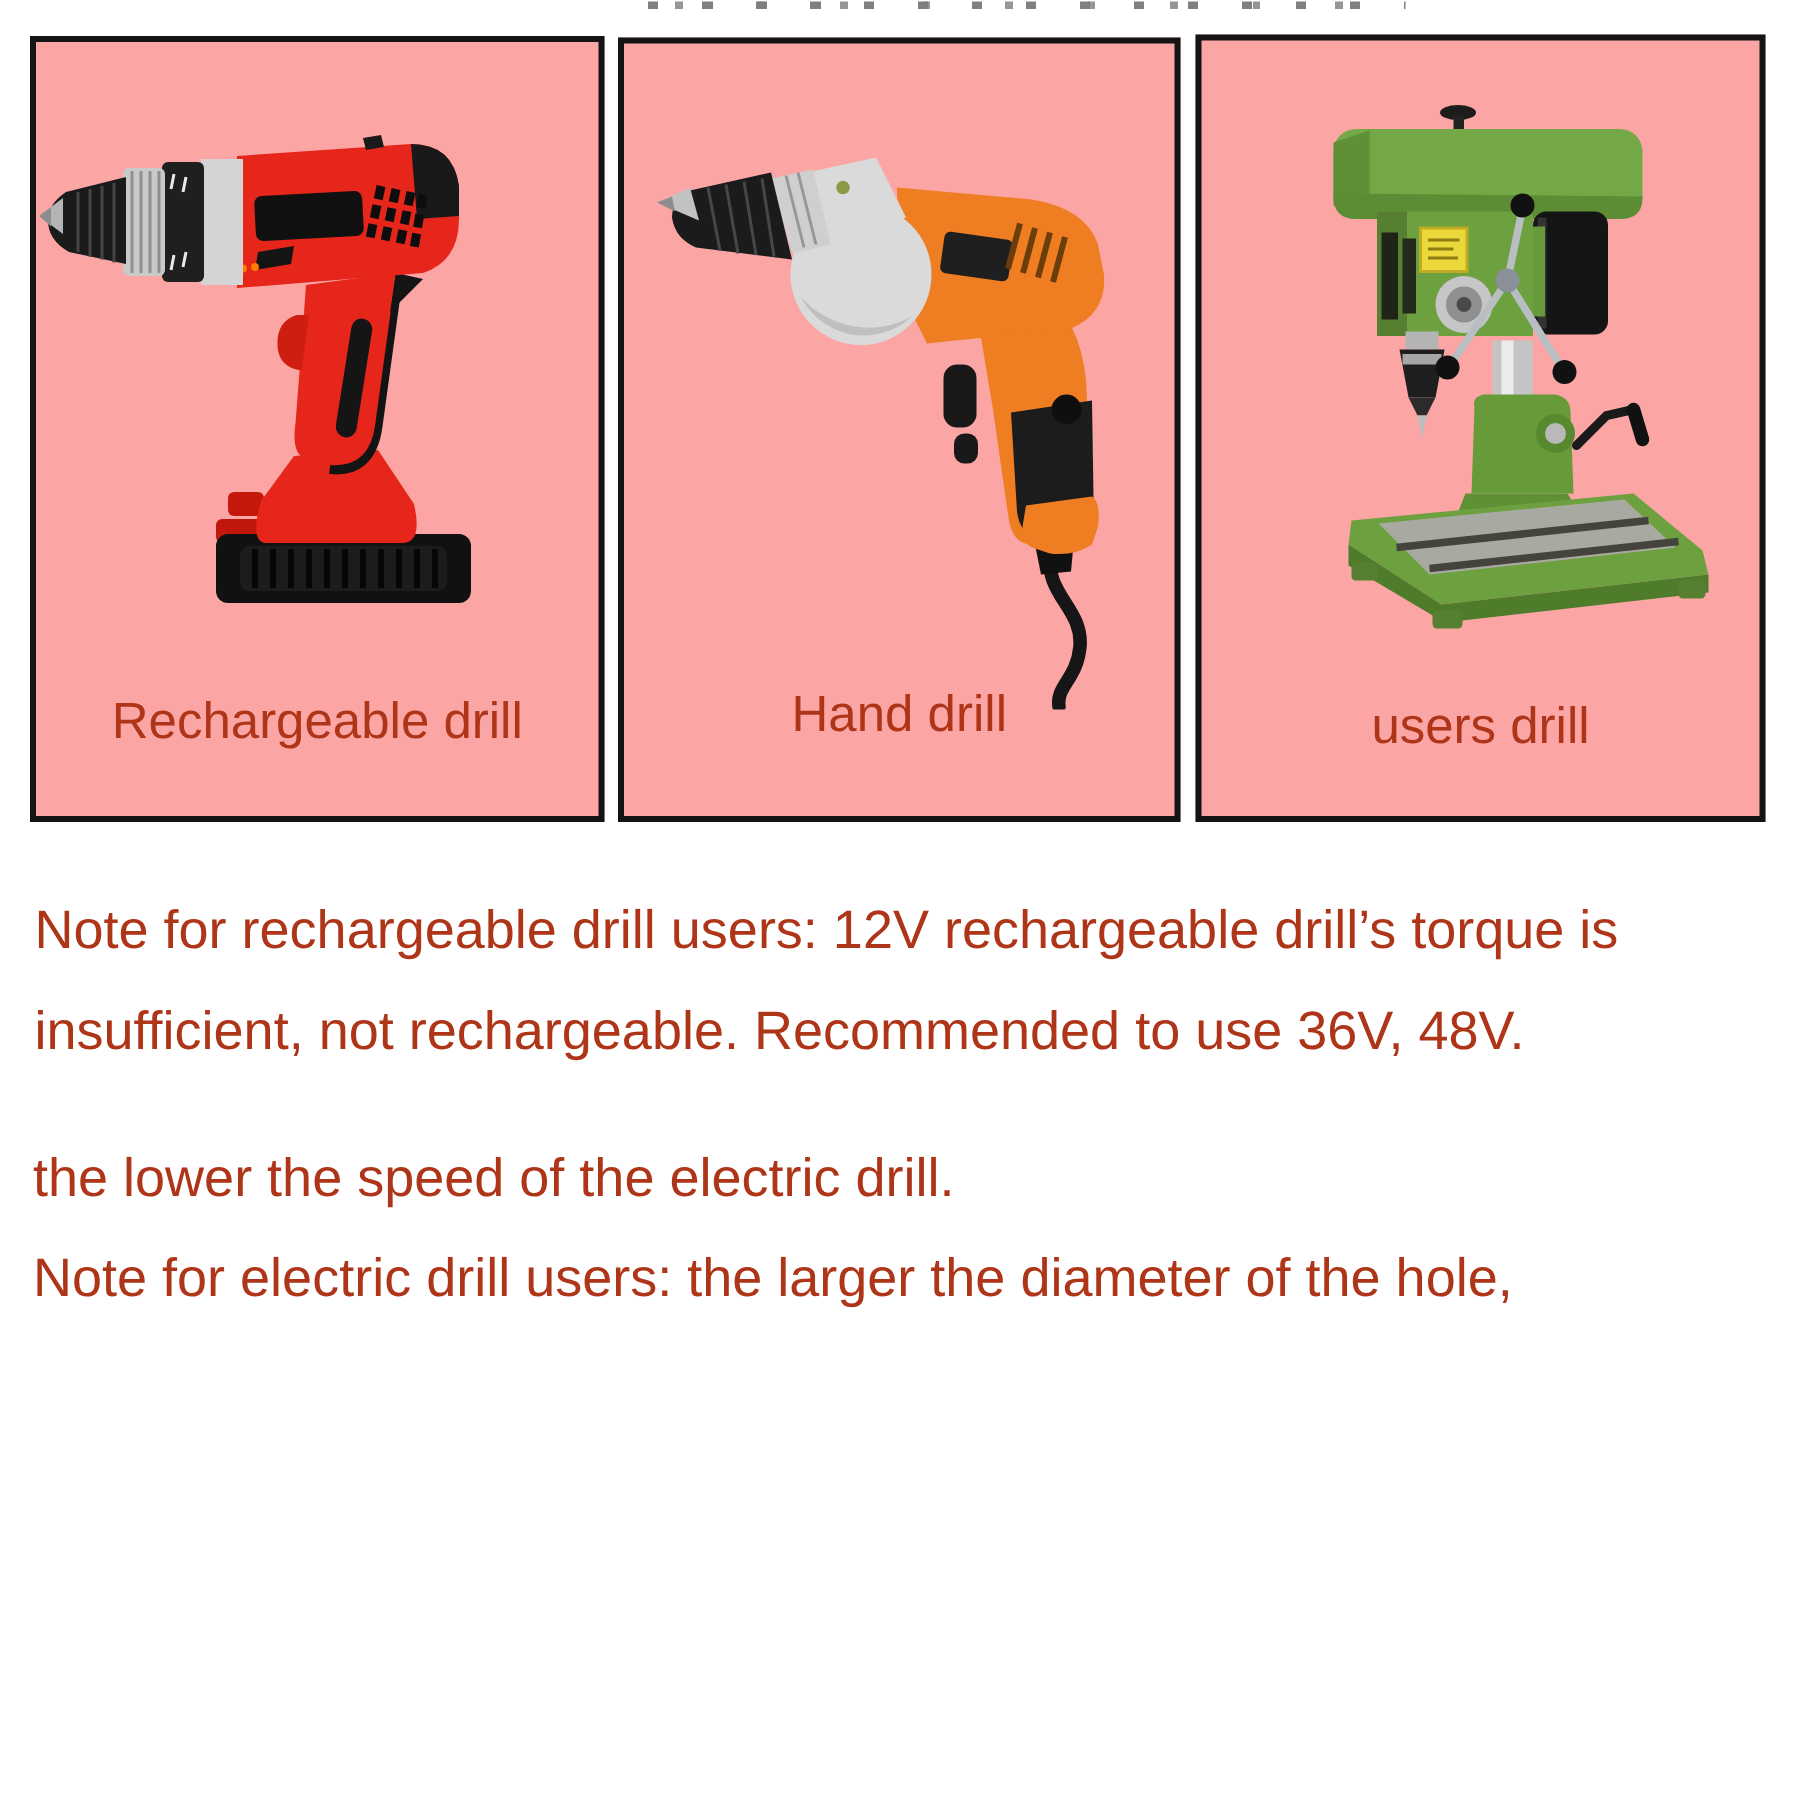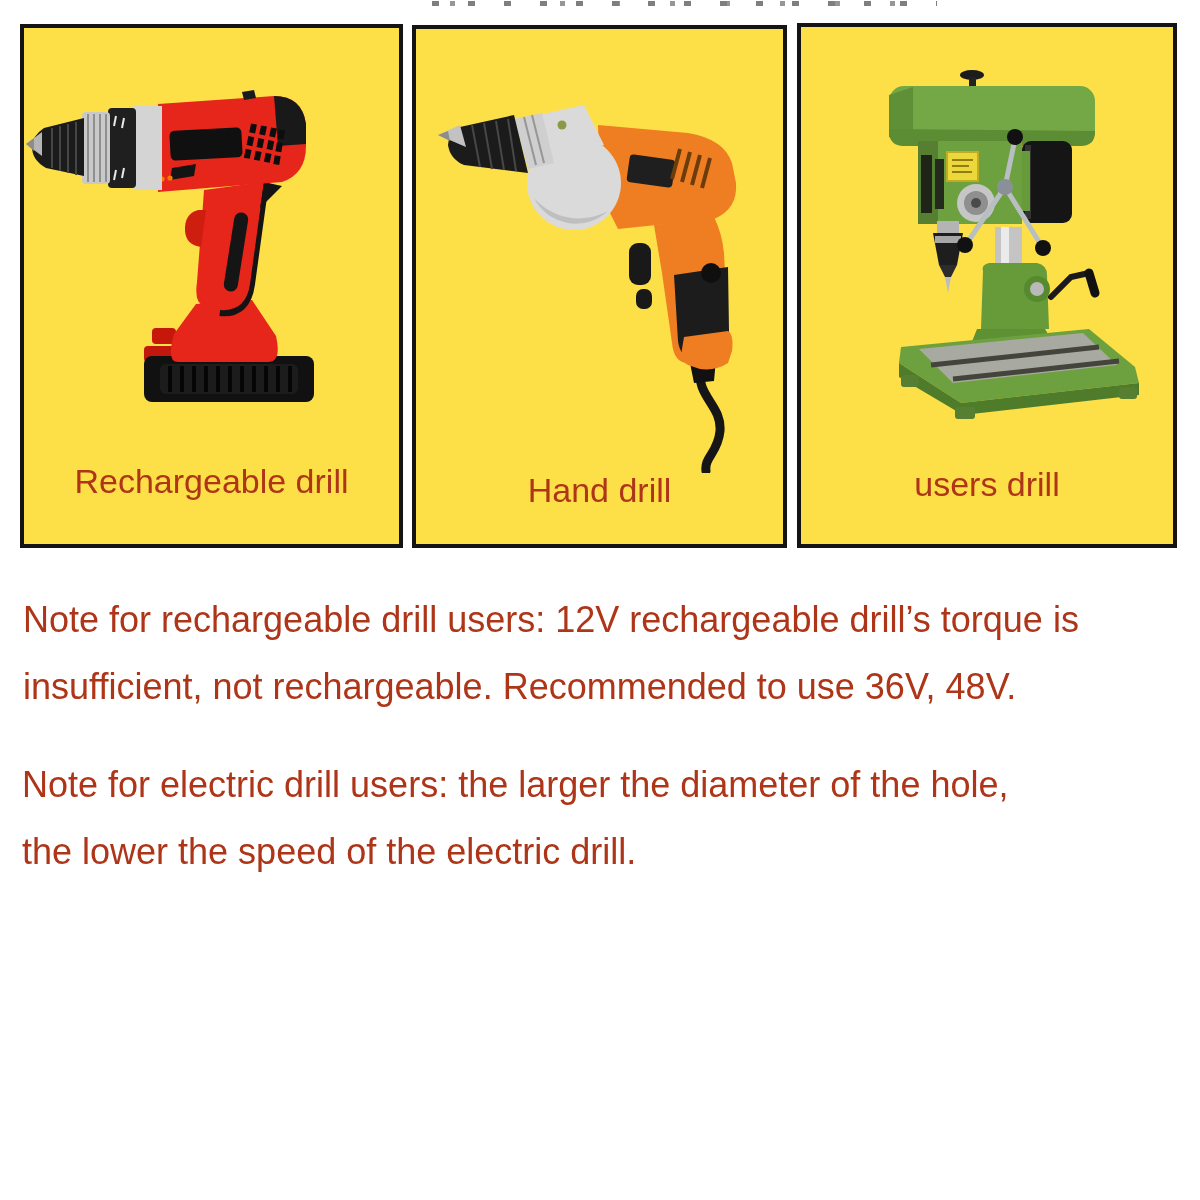--- a/index.html
+++ b/index.html
@@ -17,35 +17,35 @@
   }
   .cropped-fragments {
     position: absolute; left: 432px; top: 1px; width: 505px; height: 5px;
     background: repeating-linear-gradient(90deg, #4a4a4a 0 7px, transparent 7px 36px),
                 repeating-linear-gradient(90deg, transparent 0 18px, #6a6a6a 18px 23px, transparent 23px 55px);
     opacity: .7;
   }
   .product-box {
     position: absolute;
     border: 4px solid var(--border);
-    background: #fde047;
+    background: #fca5a5;
   }
   .box-1 { left: 20px;  top: 24px; width: 375px; height: 516px; }
   .box-2 { left: 412px; top: 25px; width: 367px; height: 515px; }
   .box-3 { left: 797px; top: 23px; width: 372px; height: 517px; }
   .product-box svg { position: absolute; left: 0; top: 4px; }
   .product-label {
     position: absolute; left: 0; right: 0;
     text-align: center;
     color: var(--text);
     font-size: 34px;
     white-space: nowrap;
   }
   .box-1 .product-label { top: 434px; }
-  .box-2 .product-label { top: 442px; text-align: center; }
+  .box-2 .product-label { top: 428px; text-align: center; }
   .box-3 .product-label { top: 438px; }
   .notes { position: absolute; left: 0; top: 0; width: 1200px; }
   .note-para { position: absolute; color: var(--text); font-size: 36px; }
   .note-para .note-line { line-height: 67px; white-space: nowrap; }
   .para-1 { left: 23px; top: 586px; }
   .para-2 { left: 22px; top: 751px; }
   .para-3 { left: 16px; top: 983px; }
 </style>
 </head>
 <body>
@@ -237,18 +237,18 @@
   </svg>
   <div class="product-label">users drill</div>
 </div>
 
 <div class="notes">
   <div class="note-para para-1">
     <div class="note-line">Note for rechargeable drill users: 12V rechargeable drill’s torque is</div>
     <div class="note-line">insufficient, not rechargeable. Recommended to use 36V, 48V.</div>
   </div>
   <div class="note-para para-2">
+    <div class="note-line">the lower the speed of the electric drill.</div>
     <div class="note-line">Note for electric drill users: the larger the diameter of the hole,</div>
-    <div class="note-line">the lower the speed of the electric drill.</div>
   </div>
   <div class="note-para para-3">
   </div>
 </div>
 
 </body></html>

